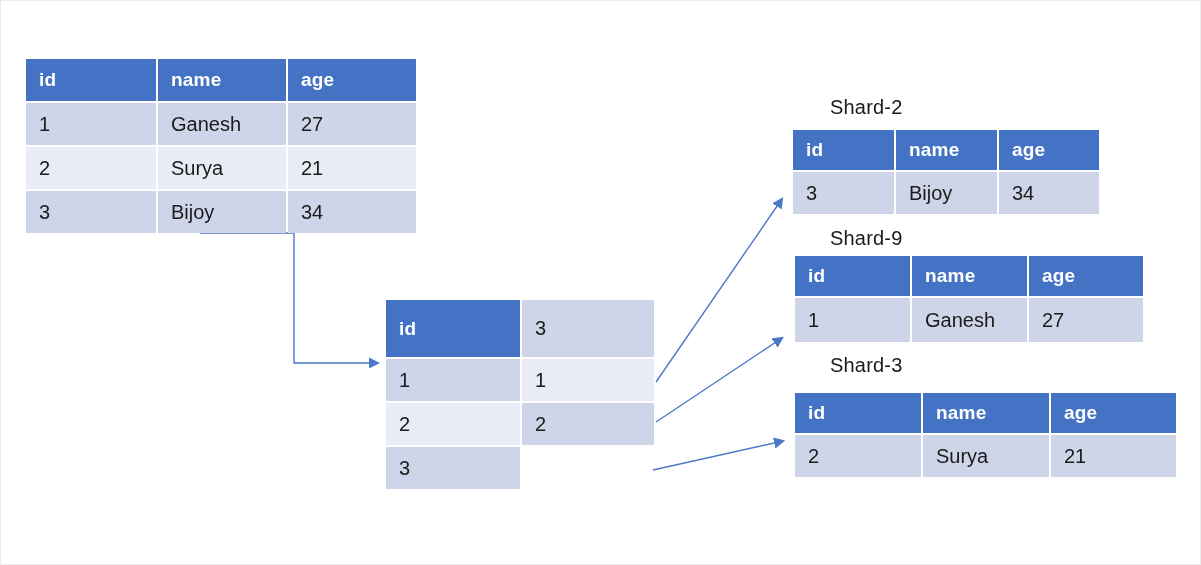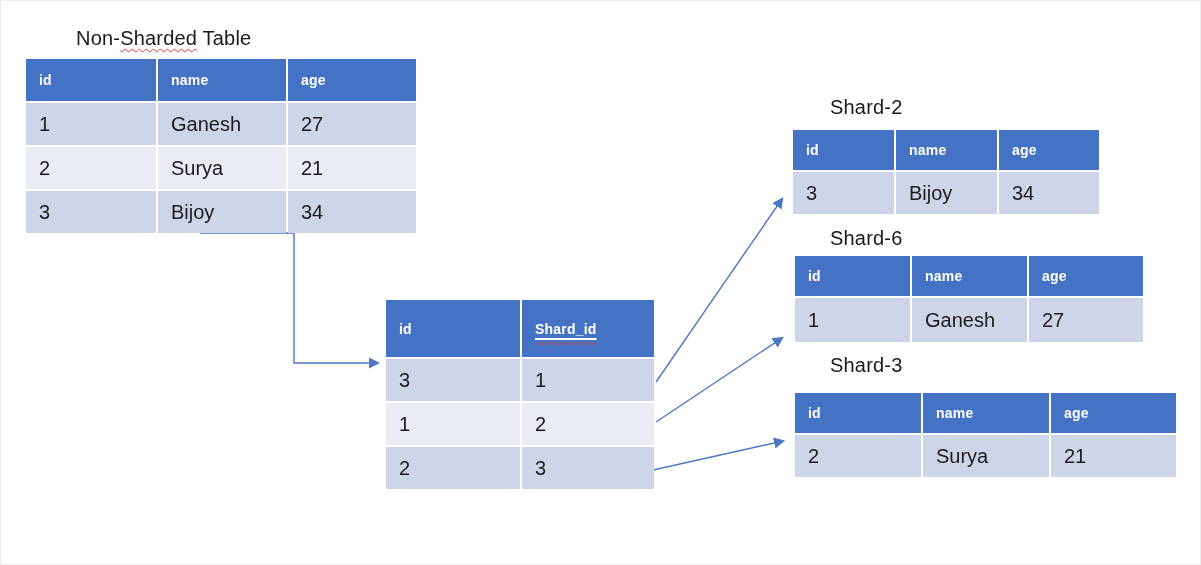--- a/index.html
+++ b/index.html
@@ -21,21 +21,21 @@
   .connectors{position:absolute;left:0;top:0;width:1201px;height:565px;pointer-events:none;}
   .conn{fill:none;stroke:var(--arrow);stroke-width:1.4;}
   #ah path{fill:var(--arrow);}
   .title{
     position:absolute;font-size:20px;color:#1A1A1A;white-space:pre;
     letter-spacing:0.2px;
   }
   .tbl{position:absolute;display:grid;gap:2px;}
   .th{
     background:var(--header-fill);color:var(--header-text);
-    font-size:14px;font-weight:700;display:flex;align-items:center;
+    font-size:19px;font-weight:700;display:flex;align-items:center;
     padding-left:13px;letter-spacing:0.2px;
   }
   .td{
     color:var(--cell-text);font-size:20px;display:flex;align-items:center;
     padding-left:13px;
   }
   .dark{background:var(--band-dark);}
   .light{background:var(--band-light);}
   .spell{
     text-decoration-line:underline;
@@ -75,62 +75,58 @@
       <marker id="ah" viewBox="0 0 10 10" refX="8" refY="5" markerWidth="8" markerHeight="8" orient="auto-start-reverse">
         <path d="M0,0 L10,5 L0,10 Z"></path>
       </marker>
     </defs>
     <path class="conn" d="M199,232 L293,232 L293,362 L377,362" marker-end="url(#ah)"></path>
     <path class="conn" d="M655,381 L781,198" marker-end="url(#ah)"></path>
     <path class="conn" d="M655,421 L781,337" marker-end="url(#ah)"></path>
     <path class="conn" d="M652,469 L782,440" marker-end="url(#ah)"></path>
   </svg>
 
-  <div class="title ti-ns"><span>Non-</span><span class="spell">Sharded</span><span> Table</span></div>
 
   <div class="tbl t-ns">
     <div class="th">id</div>
     <div class="th">name</div>
     <div class="th">age</div>
     <div class="td dark">1</div>
     <div class="td dark">Ganesh</div>
     <div class="td dark">27</div>
     <div class="td light">2</div>
     <div class="td light">Surya</div>
     <div class="td light">21</div>
     <div class="td dark">3</div>
     <div class="td dark">Bijoy</div>
     <div class="td dark">34</div>
   </div>
 
 
   <div class="tbl t-lk">
     <div class="th">id</div>
-    <div class="th">
-        <span class="u-white"><span class="spell spell-hdr">Shard_id</span></span>
-      </div>
     <div class="td dark">3</div>
     <div class="td dark">1</div>
     <div class="td light">1</div>
     <div class="td light">2</div>
     <div class="td dark">2</div>
     <div class="td dark">3</div>
   </div>
 
   <div class="title ti-s1">Shard-2</div>
   <div class="tbl t-s1">
     <div class="th">id</div>
     <div class="th">name</div>
     <div class="th">age</div>
     <div class="td dark">3</div>
     <div class="td dark">Bijoy</div>
     <div class="td dark">34</div>
   </div>
 
-  <div class="title ti-s2">Shard-6</div>
+  <div class="title ti-s2">Shard-9</div>
   <div class="tbl t-s2">
     <div class="th">id</div>
     <div class="th">name</div>
     <div class="th">age</div>
     <div class="td dark">1</div>
     <div class="td dark">Ganesh</div>
     <div class="td dark">27</div>
   </div>
 
   <div class="title ti-s3">Shard-3</div>

